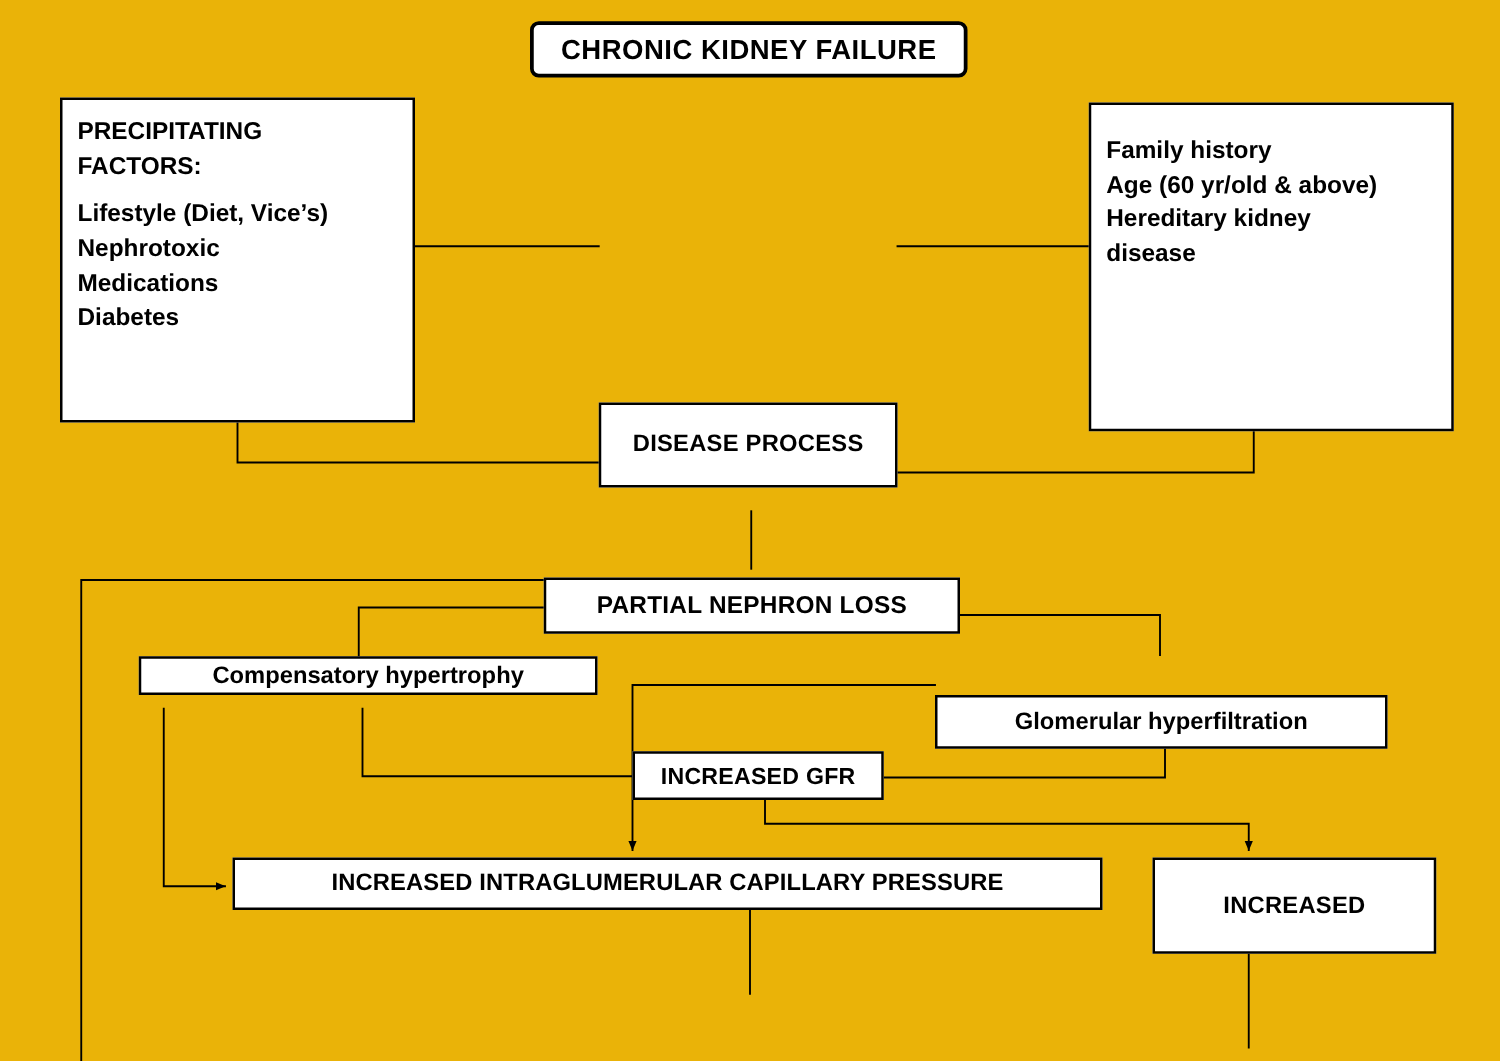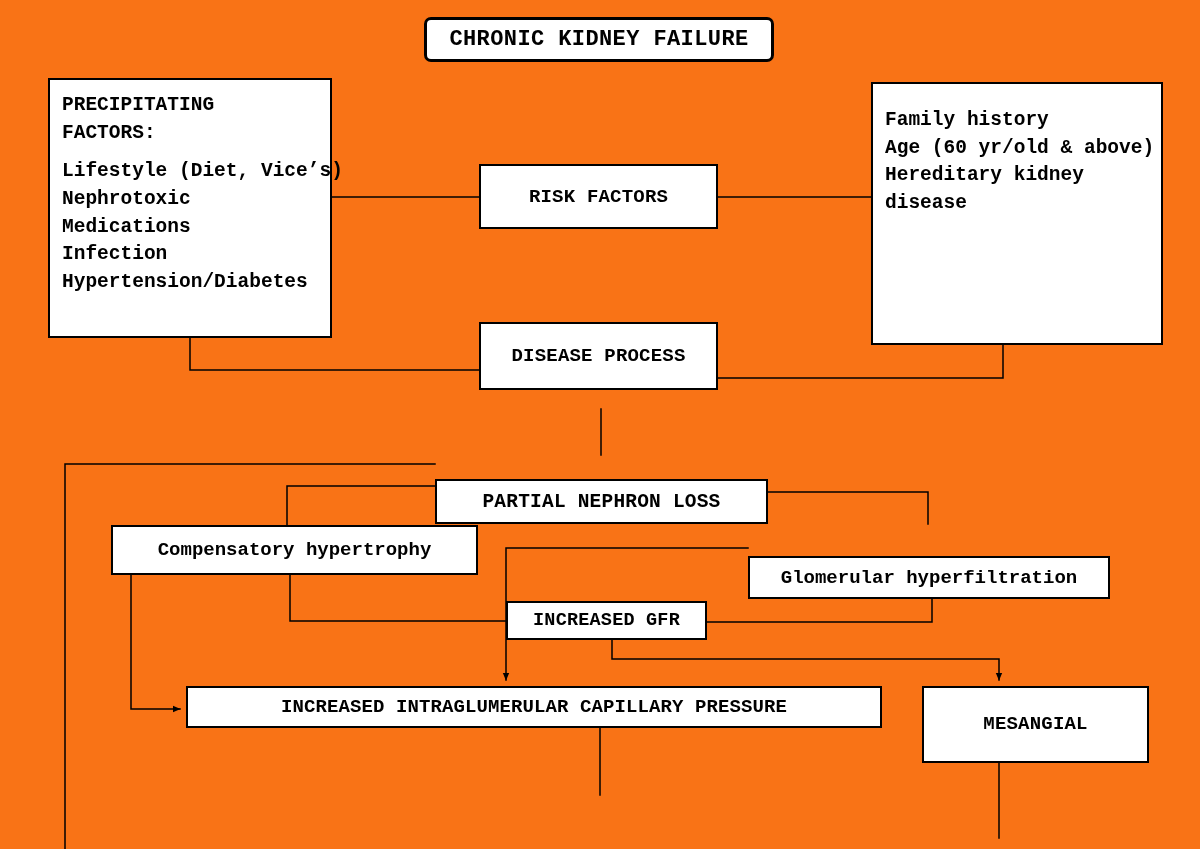--- a/index.html
+++ b/index.html
@@ -8,23 +8,22 @@
     background: #ffffff;
   }
   body {
     font-family: "Liberation Sans", sans-serif;
     color: #000000;
   }
   #canvas {
     position: relative;
     width: 1200px;
     height: 849px;
-    background: #f97316;
+    background: #eab308;
     overflow: hidden;
-    font-family: Liberation Mono, monospace;
   }
   #wires {
     position: absolute;
     left: 0;
     top: 0;
     width: 1200px;
     height: 849px;
     pointer-events: none;
   }
   .node {
@@ -138,57 +137,53 @@
     <span>CHRONIC KIDNEY FAILURE</span>
   </div>
 
   <div class="node left factor-box" style="left:48px; top:78px; width:284px; height:260px;">
     <div class="hdr">PRECIPITATING
 FACTORS:</div>
     <div class="gap"></div>
     <div class="ln">Lifestyle (Diet, Vice’s)</div>
     <div class="ln">Nephrotoxic</div>
     <div class="ln">Medications</div>
-    <div class="ln">Infection</div>
-    <div class="ln">Hypertension/Diabetes</div>
+    <div class="ln">Diabetes</div>
   </div>
 
   <div class="node left factor-box" style="left:871px; top:82px; width:292px; height:263px;">
     <div class="gap"></div>
     <div class="ln">Family history</div>
     <div class="ln">Age (60 yr/old &amp; above)</div>
     <div class="ln">Hereditary kidney</div>
     <div class="ln">disease</div>
   </div>
 
-  <div class="node center proc-box" style="left:479px; top:164px; width:239px; height:65px;">
-    <span>RISK FACTORS</span>
-  </div>
 
   <div class="node center proc-box" style="left:479px; top:322px; width:239px; height:68px;">
     <span>DISEASE PROCESS</span>
   </div>
 
-  <div class="node center stage-box" style="left:435px; top:479px; width:333px; height:45px;">
+  <div class="node center stage-box" style="left:435px; top:462px; width:333px; height:45px;">
     <span>PARTIAL NEPHRON LOSS</span>
   </div>
 
-  <div class="node center sub-box" style="left:111px; top:525px; width:367px; height:50px;">
+  <div class="node center sub-box" style="left:111px; top:525px; width:367px; height:31px;">
     <span>Compensatory hypertrophy</span>
   </div>
 
   <div class="node center sub-box" style="left:748px; top:524px; width:362px; height:43px;margin-top:32px;">
     <span>Glomerular hyperfiltration</span>
   </div>
 
   <div class="node center wide-box" style="left:186px; top:686px; width:696px; height:42px;">
     <span>INCREASED INTRAGLUMERULAR CAPILLARY PRESSURE</span>
   </div>
 
   <div class="node center gfr-box" style="left:506px; top:601px; width:201px; height:39px;">
     <span>INCREASED GFR</span>
   </div>
 
   <div class="node center two-line" style="left:922px; top:686px; width:227px; height:77px;">
-    <span>MESANGIAL</span>
+    <span>INCREASED</span>
   </div>
 
 </div>
 
 </body></html>

